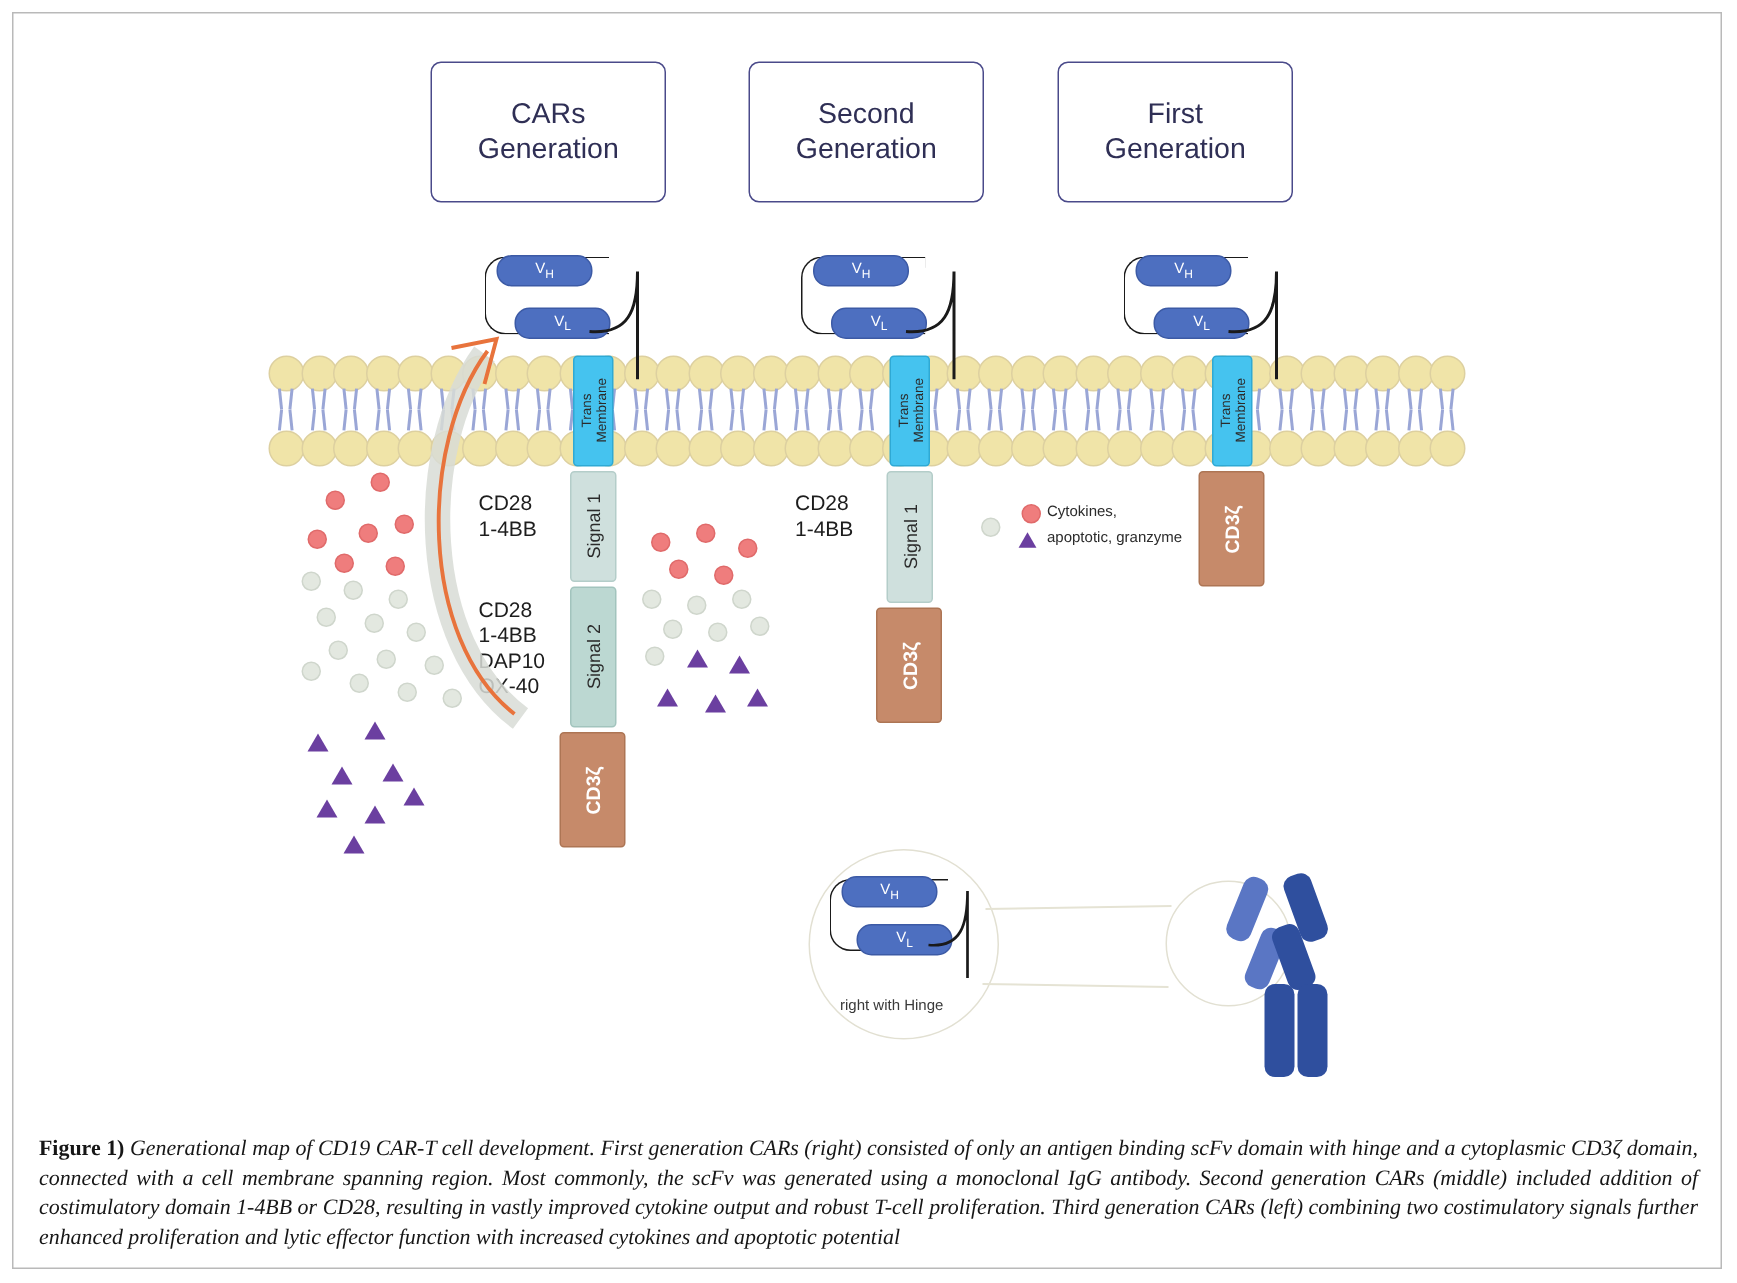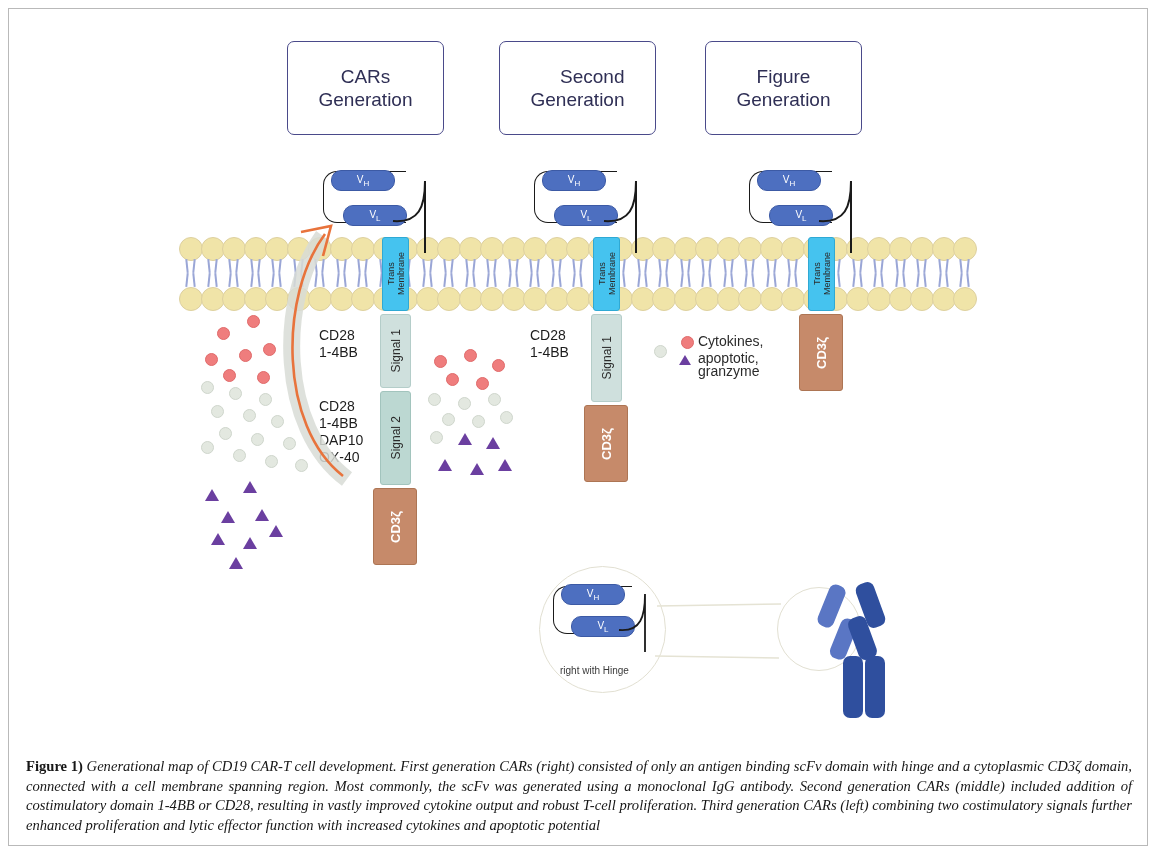--- a/index.html
+++ b/index.html
@@ -30,21 +30,21 @@
 
   
   .scfv{position:absolute;}
   .vseg{position:absolute;width:62px;height:19px;border-radius:10px;background:#4d6fc0;border:1px solid #3c5aa5;
         color:#ffffff;font-size:10px;display:flex;align-items:center;justify-content:center;}
   .vseg span sub{font-size:8px;}
   .hinge{position:absolute;border:1.6px solid #1a1a1a;border-radius:12px;background:transparent;}
 
   
   .lbl{position:absolute;font-size:14px;color:#1d1d1d;line-height:17px;white-space:pre;}
-  .lbl-small{position:absolute;font-size:14px;color:#2b2b2b;line-height:13px;}
+  .lbl-small{position:absolute;font-size:10px;color:#2b2b2b;line-height:13px;}
 
   
   .dotc{position:absolute;width:11px;height:11px;border-radius:50%;background:#ef7d7d;border:1px solid #e06a6a;}
   .dotg{position:absolute;width:11px;height:11px;border-radius:50%;background:#e3e8e0;border:1px solid #cfd6cc;}
   .tri{position:absolute;width:0;height:0;border-left:7px solid transparent;border-right:7px solid transparent;
        border-bottom:12px solid #6b3fa0;}
 
   
   .arc{position:absolute;}
 
@@ -64,25 +64,25 @@
 <div id="page">
   <div id="frame"></div>
 
   <div id="figure">
 
     <div class="gen-box" style="left:278px;top:32px;width:155px;height:92px;">
       <span style="white-space:pre-line;">CARs
 Generation</span>
     </div>
     <div class="gen-box" style="left:490px;top:32px;width:155px;height:92px;">
-      <span style="white-space:pre-line;text-align:right;">Second
+      <span style="white-space:pre-line;">Second
 Generation</span>
     </div>
     <div class="gen-box" style="left:696px;top:32px;width:155px;height:92px;">
-      <span style="white-space:pre-line;">Figure
+      <span style="white-space:pre-line;">First
 Generation</span>
     </div>
 
     <div class="membrane">
       <div class="lipid-row" id="lipid-top" style="top:0;">
           <div class="lipid-head" style="left: 0px; top: 0px;"></div>
           <div class="lipid-head" style="left: 21.5px; top: 0px;"></div>
           <div class="lipid-head" style="left: 43px; top: 0px;"></div>
           <div class="lipid-head" style="left: 64.5px; top: 0px;"></div>
           <div class="lipid-head" style="left: 86px; top: 0px;"></div>

